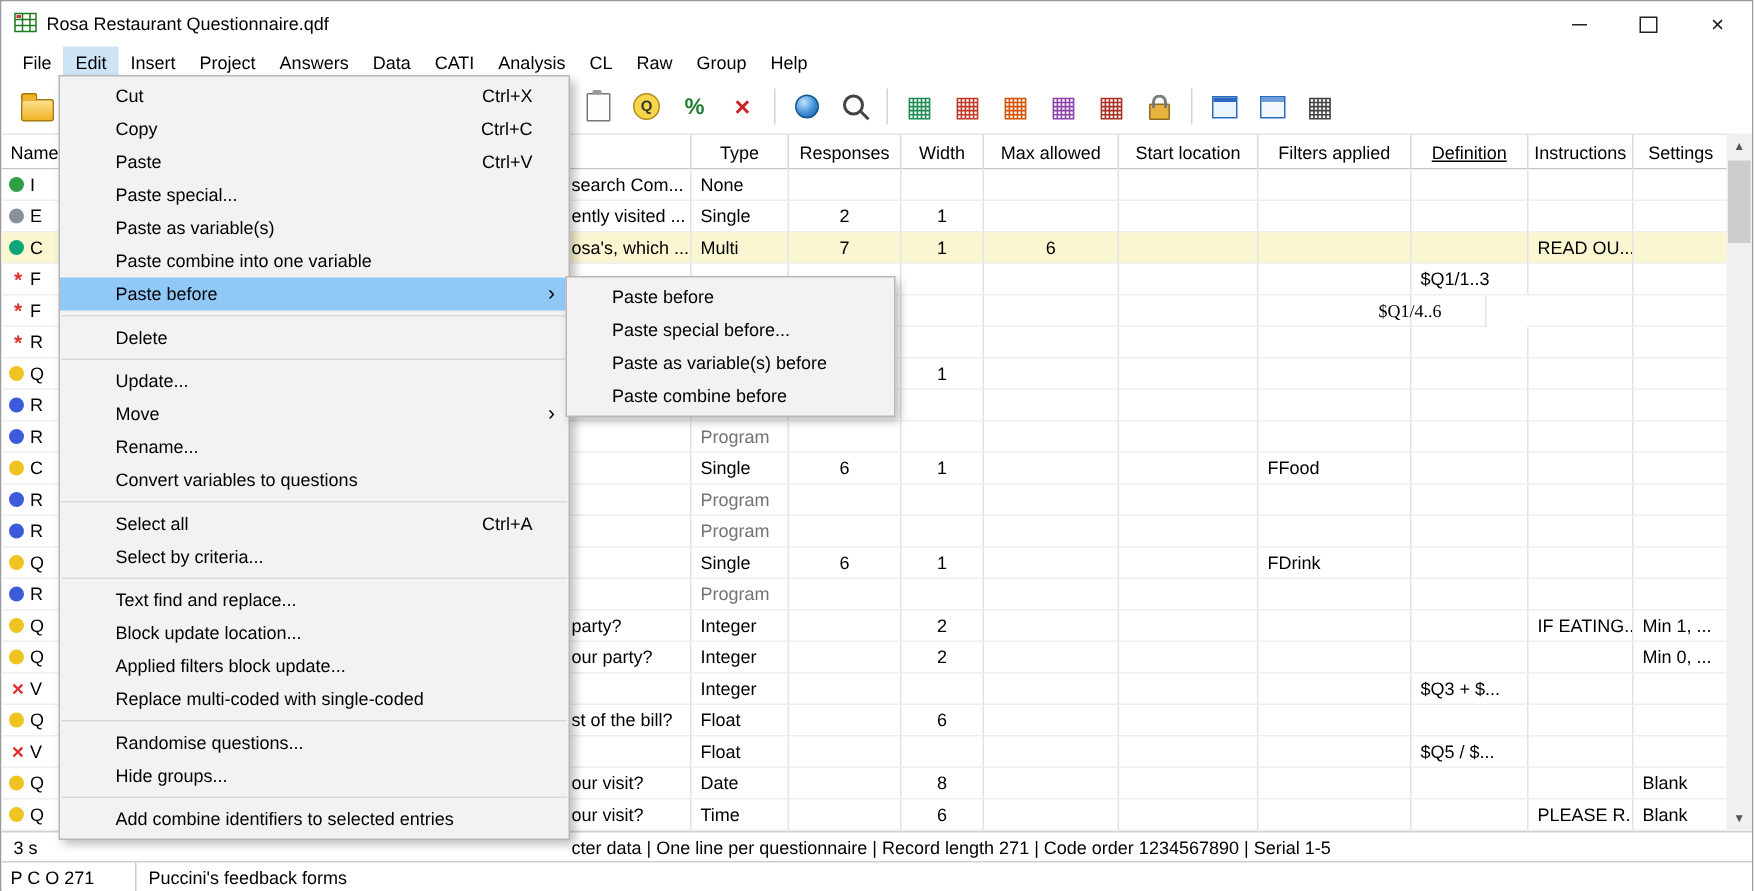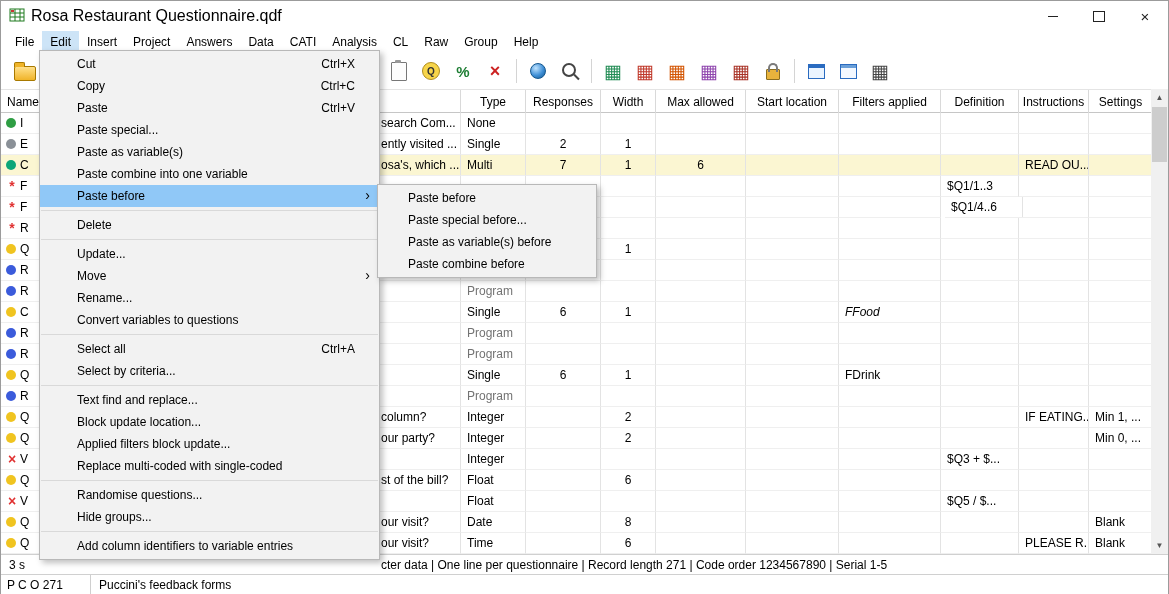--- a/index.html
+++ b/index.html
@@ -5,21 +5,21 @@
   html,body{margin:0;padding:0}
   body{
     width:1169px;height:594px;position:relative;overflow:hidden;background:#fff;
     font-family:"Liberation Sans",sans-serif;font-size:12px;color:#000;
   }
   .window{position:absolute;inset:0;border:1px solid #9b9b9b;box-sizing:border-box}
 
   
   .titlebar{position:absolute;top:0;left:0;width:100%;height:30px;display:flex;align-items:center;background:#fff}
   .app-icon{margin:0 6px 0 8px}
-  .title{font-size:16px}
+  .title{font-size:12px}
   .win-controls{margin-left:auto;display:flex;height:100%}
   .win-btn{width:46px;height:100%;display:flex;align-items:center;justify-content:center;color:#222}
   .glyph-min{width:10px;height:1px;background:#222;display:block}
   .glyph-max{width:10px;height:9px;border:1px solid #222;display:block}
   .glyph-close{font-size:15px;line-height:1}
 
   
   .menubar{position:absolute;top:30px;left:0;width:100%;height:22px;display:flex;padding-left:6px;box-sizing:border-box;background:#fff}
   .mb-item{padding:4px 8px 3px;white-space:nowrap}
   .mb-item.active{background:#cde4f7}
@@ -189,21 +189,21 @@
     </div>
 
   <div class="table-header" id="thead">
       <div class="th left" style="left: 0px; width: 460px;">Name</div>
       <div class="th" style="left: 460px; width: 65px;">Type</div>
       <div class="th" style="left: 525px; width: 75px;">Responses</div>
       <div class="th" style="left: 600px; width: 55px;">Width</div>
       <div class="th" style="left: 655px; width: 90px;">Max allowed</div>
       <div class="th" style="left: 745px; width: 93px;">Start location</div>
       <div class="th" style="left: 838px; width: 102px;">Filters applied</div>
-      <div class="th" style="left: 940px; width: 78px;">Definition</div>
+      <div class="th" style="left: 940px; width: 78px; text-decoration: underline;">Definition</div>
       <div class="th" style="left: 1018px; width: 70px;">Instructions</div>
       <div class="th" style="left: 1088px; width: 64px;">Settings</div>
     </div>
   <div class="table-body" id="tbody">
       <div class="tr" style="top: 0px;">
         <div class="td" style="left: 0px; width: 460px;"><span class="disc" style="background: rgb(47, 158, 68);"></span><span class="row-letter">I</span><span class="name-frag">search Com...</span></div>
         <div class="td l" style="left: 460px; width: 65px;">None</div>
         <div class="td c" style="left: 525px; width: 75px;"></div>
         <div class="td c" style="left: 600px; width: 55px;"></div>
         <div class="td c" style="left: 655px; width: 90px;"></div>
@@ -250,21 +250,21 @@
         <div class="td l" style="left: 1088px; width: 64px;"></div>
       </div>
       <div class="tr" style="top: 84px;">
         <div class="td" style="left: 0px; width: 460px;"><span class="glyphchar" style="color: rgb(224, 49, 49);">*</span><span class="row-letter">F</span></div>
         <div class="td l" style="left: 460px; width: 65px;"></div>
         <div class="td c" style="left: 525px; width: 75px;"></div>
         <div class="td c" style="left: 600px; width: 55px;"></div>
         <div class="td c" style="left: 655px; width: 90px;"></div>
         <div class="td l" style="left: 745px; width: 93px;"></div>
         <div class="td l" style="left: 838px; width: 102px;"></div>
-        <div class="td l" style="left: 944px; width: 78px;">$Q1/4..6</div>
+        <div class="td l" style="left: 912px; width: 78px; font-family: Liberation Serif, serif;">$Q1/4..6</div>
         <div class="td l" style="left: 1018px; width: 70px;"></div>
         <div class="td l" style="left: 1088px; width: 64px;"></div>
       </div>
       <div class="tr" style="top: 105px;">
         <div class="td" style="left: 0px; width: 460px;"><span class="glyphchar" style="color: rgb(224, 49, 49);">*</span><span class="row-letter">R</span></div>
         <div class="td l" style="left: 460px; width: 65px;"></div>
         <div class="td c" style="left: 525px; width: 75px;"></div>
         <div class="td c" style="left: 600px; width: 55px;"></div>
         <div class="td c" style="left: 655px; width: 90px;"></div>
         <div class="td l" style="left: 745px; width: 93px;"></div>
@@ -309,21 +309,21 @@
         <div class="td l" style="left: 1018px; width: 70px;"></div>
         <div class="td l" style="left: 1088px; width: 64px;"></div>
       </div>
       <div class="tr" style="top: 189px;">
         <div class="td" style="left: 0px; width: 460px;"><span class="disc" style="background: rgb(240, 196, 32);"></span><span class="row-letter">C</span></div>
         <div class="td l" style="left: 460px; width: 65px;">Single</div>
         <div class="td c" style="left: 525px; width: 75px;">6</div>
         <div class="td c" style="left: 600px; width: 55px;">1</div>
         <div class="td c" style="left: 655px; width: 90px;"></div>
         <div class="td l" style="left: 745px; width: 93px;"></div>
-        <div class="td l" style="left: 838px; width: 102px; font-style: italic;">FFood</div>
+        <div class="td l" style="left: 838px; width: 102px;">FFood</div>
         <div class="td l" style="left: 940px; width: 78px;"></div>
         <div class="td l" style="left: 1018px; width: 70px;"></div>
         <div class="td l" style="left: 1088px; width: 64px;"></div>
       </div>
       <div class="tr" style="top: 210px;">
         <div class="td" style="left: 0px; width: 460px;"><span class="disc" style="background: rgb(59, 91, 219);"></span><span class="row-letter">R</span></div>
         <div class="td l" style="left: 460px; width: 65px;"><span class="prog">Program</span></div>
         <div class="td c" style="left: 525px; width: 75px;"></div>
         <div class="td c" style="left: 600px; width: 55px;"></div>
         <div class="td c" style="left: 655px; width: 90px;"></div>
@@ -363,21 +363,21 @@
         <div class="td c" style="left: 525px; width: 75px;"></div>
         <div class="td c" style="left: 600px; width: 55px;"></div>
         <div class="td c" style="left: 655px; width: 90px;"></div>
         <div class="td l" style="left: 745px; width: 93px;"></div>
         <div class="td l" style="left: 838px; width: 102px;"></div>
         <div class="td l" style="left: 940px; width: 78px;"></div>
         <div class="td l" style="left: 1018px; width: 70px;"></div>
         <div class="td l" style="left: 1088px; width: 64px;"></div>
       </div>
       <div class="tr" style="top: 294px;">
-        <div class="td" style="left: 0px; width: 460px;"><span class="disc" style="background: rgb(240, 196, 32);"></span><span class="row-letter">Q</span><span class="name-frag">column?</span></div>
+        <div class="td" style="left: 0px; width: 460px;"><span class="disc" style="background: rgb(240, 196, 32);"></span><span class="row-letter">Q</span><span class="name-frag">party?</span></div>
         <div class="td l" style="left: 460px; width: 65px;">Integer</div>
         <div class="td c" style="left: 525px; width: 75px;"></div>
         <div class="td c" style="left: 600px; width: 55px;">2</div>
         <div class="td c" style="left: 655px; width: 90px;"></div>
         <div class="td l" style="left: 745px; width: 93px;"></div>
         <div class="td l" style="left: 838px; width: 102px;"></div>
         <div class="td l" style="left: 940px; width: 78px;"></div>
         <div class="td l" style="left: 1018px; width: 70px;">IF EATING...</div>
         <div class="td l" style="left: 1088px; width: 64px;">Min 1, ...</div>
       </div>
@@ -491,21 +491,21 @@
       <div class="dd-item"><span>Select by criteria...</span></div>
       <div class="dd-sep"></div>
       <div class="dd-item"><span>Text find and replace...</span></div>
       <div class="dd-item"><span>Block update location...</span></div>
       <div class="dd-item"><span>Applied filters block update...</span></div>
       <div class="dd-item"><span>Replace multi-coded with single-coded</span></div>
       <div class="dd-sep"></div>
       <div class="dd-item"><span>Randomise questions...</span></div>
       <div class="dd-item"><span>Hide groups...</span></div>
       <div class="dd-sep"></div>
-      <div class="dd-item"><span>Add column identifiers to variable entries</span></div>
+      <div class="dd-item"><span>Add combine identifiers to selected entries</span></div>
     </div>
   <div class="submenu" id="pastesubmenu">
       <div class="sm-item">Paste before</div>
       <div class="sm-item">Paste special before...</div>
       <div class="sm-item">Paste as variable(s) before</div>
       <div class="sm-item">Paste combine before</div>
     </div>
 
 </div>
 

